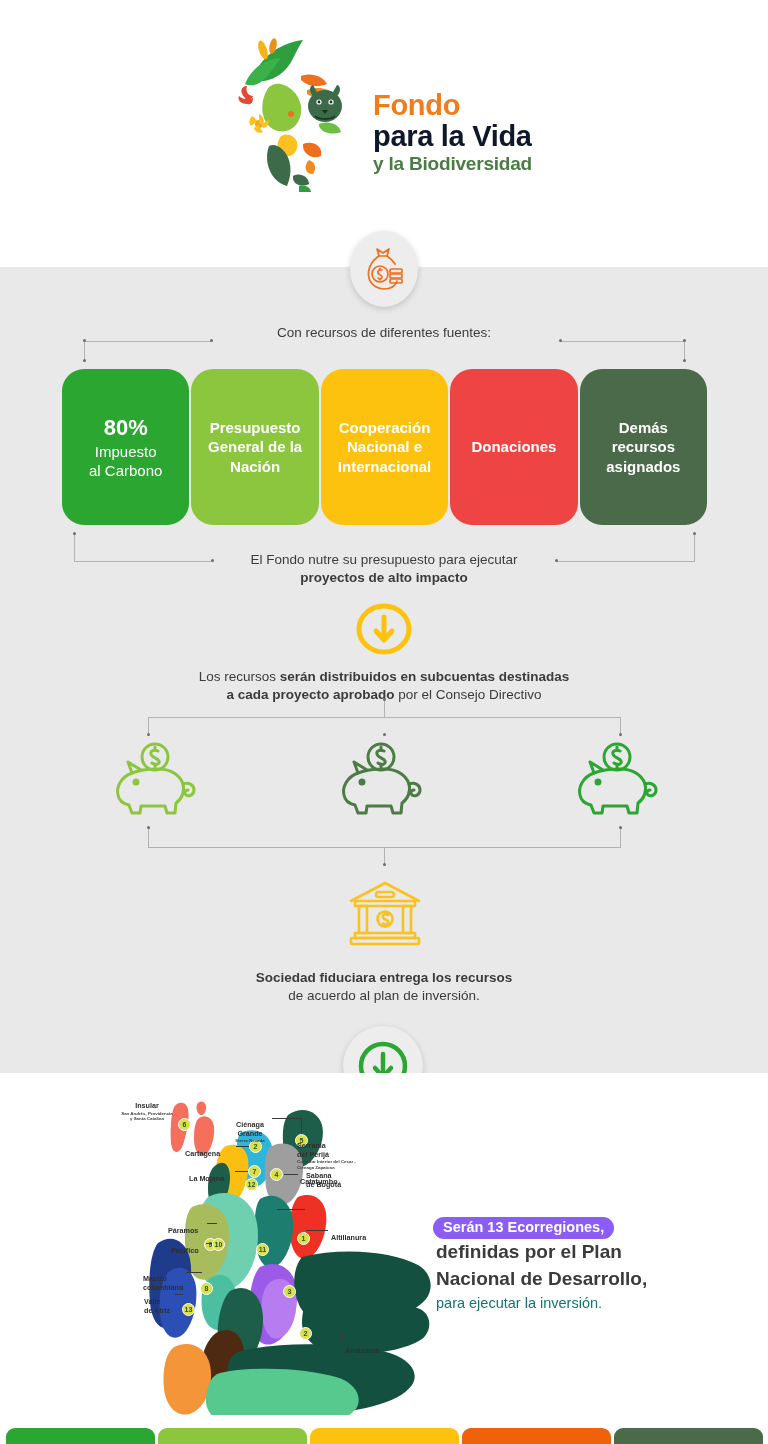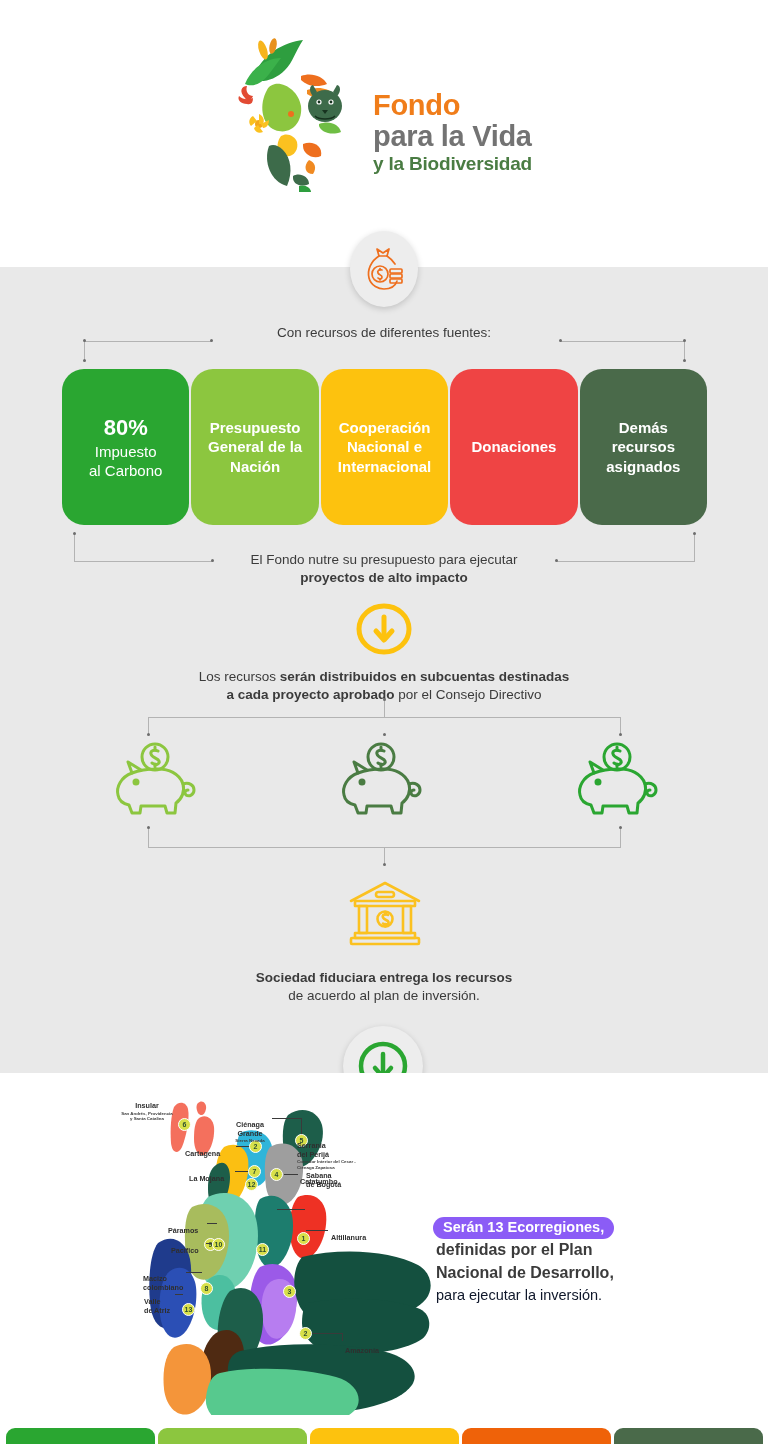--- a/index.html
+++ b/index.html
@@ -22,21 +22,21 @@
     width: 340px; height: 160px;
     display: flex; align-items: center; gap: 8px;
   }
   .logo-mark { width: 150px; height: 160px; position: relative; flex: none; }
   .logo-text { display: flex; flex-direction: column; justify-content: center; padding-top: 50px;}
   .logo-line1 {
     font-size: 29px; font-weight: bold; color: #f07d1a; line-height: 1.05;
     letter-spacing: -0.3px;
   }
   .logo-line2 {
-    font-size: 29px; font-weight: bold; color: #737373; line-height: 1.05;
+    font-size: 29px; font-weight: bold; color: #0f172a; line-height: 1.05;
     letter-spacing: -0.3px;
   }
   .logo-line3 {
     font-size: 19px; font-weight: bold; color: #4a7c43; line-height: 1.2;
     letter-spacing: -0.2px; margin-top: 2px;
   }
 
   
   .gray-section {
     position: absolute; top: 267px; left: 0; width: 768px; height: 806px;
@@ -128,25 +128,25 @@
   .leader { position: absolute; background: #3a3a3a; height: 1px; }
 
   
   .eco-box { position: absolute; left: 433px; top: 1217px; width: 230px; }
   .eco-pill {
     display: inline-block; background: #8b5cf6; color: #ffffff;
     font-size: 14.5px; font-weight: bold; border-radius: 11px;
     padding: 2px 10px 3px 10px; line-height: 1.2;
   }
   .eco-l2, .eco-l3 {
-    font-size: 16px; font-weight: bold; color: #3b3b3b; line-height: 1.42;
+    font-size: 19px; font-weight: bold; color: #3b3b3b; line-height: 1.42;
     padding-left: 3px;
   }
   .eco-l4 {
-    font-size: 14.5px; font-weight: normal; color: #0f172a; line-height: 1.42;
+    font-size: 14.5px; font-weight: normal; color: #0f766e; line-height: 1.42;
     padding-left: 3px;
   }
 
   
   .bottom-bars {
     position: absolute; left: 0; top: 1428px; width: 768px; height: 16px;
     display: flex; justify-content: center; gap: 3px;
   }
   .bbar { width: 149px; height: 16px; border-radius: 9px 9px 0 0; }
 </style>

